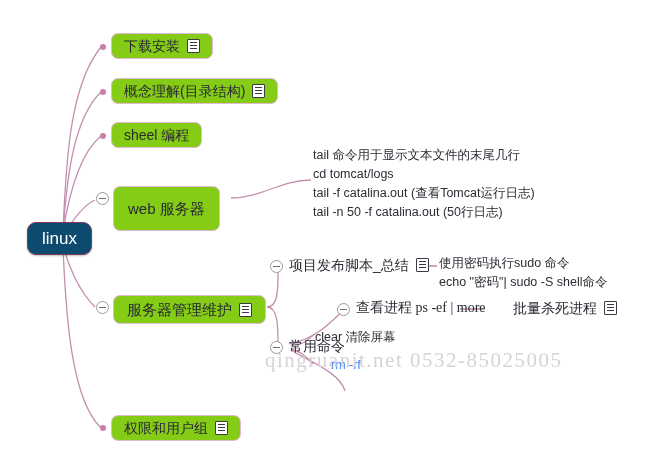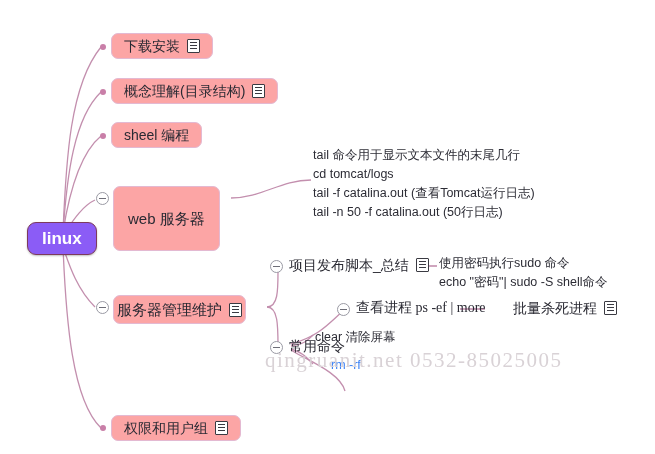--- a/index.html
+++ b/index.html
@@ -31,37 +31,36 @@
   }
 
   
   .node {
     position: absolute;
     box-sizing: border-box;
     display: flex;
     align-items: center;
     gap: 7px;
     white-space: nowrap;
-    background: #fca5a5;
+    background: #84cc16;
     border: 1px solid #e3b9d2;
     border-radius: 7px;
     color: #2a2a33;
     font-size: 14px;
     padding: 5px 12px;
     line-height: 1;
   }
   .node.root {
-    background: #8b5cf6;
+    background: #0c4a6e;
     border: 1px solid #7d3a5d;
     border-radius: 9px;
     color: #ffffff;
     font-size: 17px;
     padding: 7px 14px;
     box-shadow: 0 1px 2px rgba(0,0,0,.25);
-    font-weight: bold;
   }
   .node.bare {
     background: transparent;
     border: none;
     padding: 0;
     border-radius: 0;
   }
 
   
   .note {
@@ -199,25 +198,25 @@
         <i></i>
         <i></i>
         <i></i>
       </span>
   </div>
 
   <div class="node" style="left:111px; top:122px;">
     <span>sheel 编程</span>
   </div>
 
-  <div class="node" style="left:113px; top:186px; font-size:15px; padding:24px 14px;">
+  <div class="node" style="left:113px; top:186px; font-size:15px; padding:14px 14px;">
     <span>web 服务器</span>
   </div>
 
-  <div class="node" style="left:113px; top:295px; font-size:15px; padding:6px 3px;">
+  <div class="node" style="left:113px; top:295px; font-size:15px; padding:6px 13px;">
     <span>服务器管理维护</span>
     <span class="note-icon">
         <i></i>
         <i></i>
         <i></i>
       </span>
   </div>
 
   <div class="node" style="left:111px; top:415px;">
     <span>权限和用户组</span>

